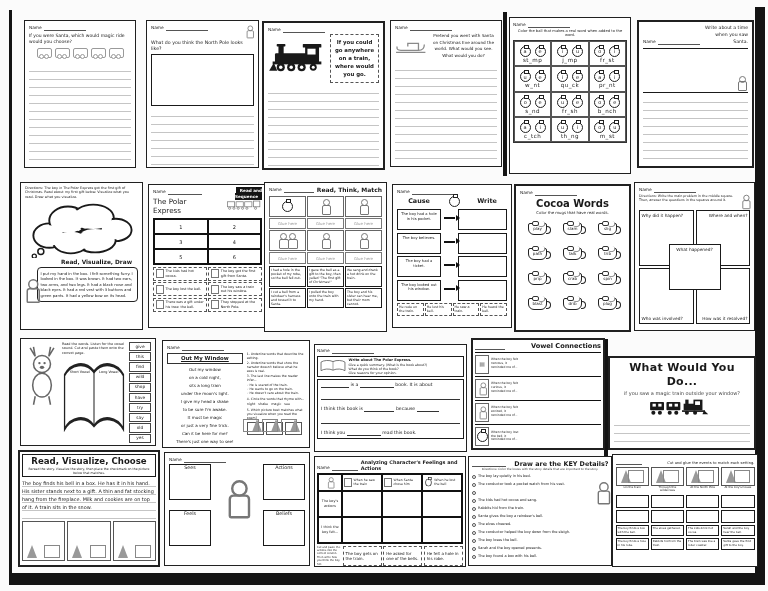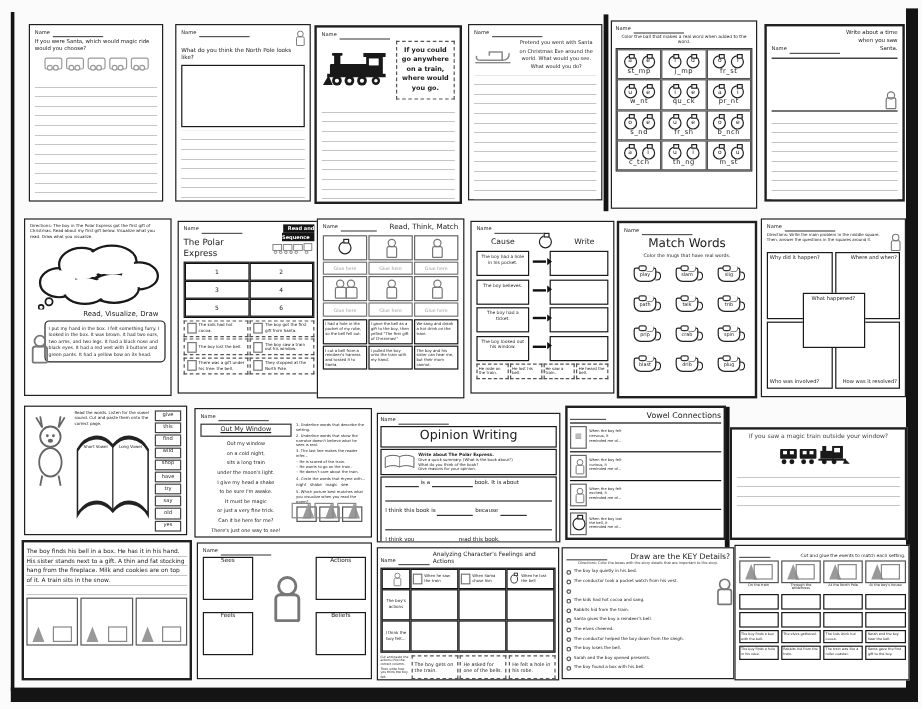--- a/index.html
+++ b/index.html
@@ -6,21 +6,21 @@
   html,body{width:768px;height:591px}
   body{position:relative;background:#fbfbfb;font-family:"DejaVu Sans",sans-serif;color:#1a1a1a;overflow:hidden}
   .fL,.fR,.fB,.dv{position:absolute;background:#141414}
   .fL{left:9px;top:10px;width:3px;height:566px}
   .fR{left:755px;top:7px;width:10px;height:578px}
   .fB{left:9px;top:573px;width:748px;height:12px}
   .s{position:absolute;background:#fff;border:1.5px solid #202020;padding:3px 4px;overflow:hidden;font-size:4.4px;line-height:1.3}
   .b2{border-width:2.5px}
   .nm{display:flex;align-items:flex-end;gap:2px;font-size:4.3px;color:#222;height:7px;margin-bottom:1px}
   .nm .ln{border-bottom:0.7px solid #555;height:5px;flex:0 0 42px}
-  .c{text-align:center}.r{text-align:right}.bold{font-weight:normal}
+  .c{text-align:center}.r{text-align:right}.bold{font-weight:bold}
   .rl{background-image:repeating-linear-gradient(to bottom,transparent 0 7.2px,#c5c5c5 7.2px 8px)}
   .box{border:1.1px solid #1a1a1a;background:#fff}
   .dash{border:0.8px dashed #555;background:#fff}
   .pic{border:0.8px solid #666;display:flex;align-items:center;justify-content:center;background:#fff}
   .fig{display:inline-block;width:9px;height:15px;position:relative}
   .fig::before{content:"";position:absolute;left:1.8px;top:0;width:5px;height:5px;border:0.8px solid #777;border-radius:50%}
   .fig::after{content:"";position:absolute;left:0.5px;top:5.8px;width:7.6px;height:8px;border:0.8px solid #777;border-radius:2px 2px 1px 1px}
   .ball{width:11px;height:11px;border:0.9px solid #222;border-radius:50%;display:flex;align-items:center;justify-content:center;font-size:5px;position:relative;background:#fff;margin-top:3px}
   .ball::before{content:"";position:absolute;top:-2.6px;left:3.4px;width:3px;height:2px;border:0.7px solid #222;background:#fff}
   .mug{width:19px;height:12px;border:1px solid #222;border-radius:2px 2px 6px 6px;display:flex;align-items:center;justify-content:center;font-size:4.1px;position:relative;margin:4px auto 0}
@@ -410,21 +410,21 @@
       <div class="dash" style="font-size:3.3px;padding:1px">He saw a train.</div>
       <div class="dash" style="font-size:3.3px;padding:1px">He heard the bell.</div>
     </div>
   </div>
 
   <div class="s b2" style="left:514px;top:184px;width:117px;height:148px">
     <div class="nm">
         <span>Name</span>
         <span class="ln"></span>
       </div>
-    <div class="c bold" style="font-size:10px;margin-top:1px">Match Words</div>
+    <div class="c bold" style="font-size:10px;margin-top:1px">Cocoa Words</div>
     <div class="c" style="font-size:3.9px">Color the mugs that have real words.</div>
     <div style="display:grid;grid-template-columns:repeat(3,1fr);row-gap:9px;margin-top:4px">
       <div class="mug">play</div>
       <div class="mug">slam</div>
       <div class="mug">slig</div>
       <div class="mug">path</div>
       <div class="mug">talk</div>
       <div class="mug">trib</div>
       <div class="mug">prip</div>
       <div class="mug">crab</div>
@@ -532,21 +532,20 @@
         </div>
       </div>
     </div>
   </div>
 
   <div class="s" style="left:314px;top:344px;width:153px;height:108px;border-width:1px;padding:2px">
     <div class="nm">
         <span>Name</span>
         <span class="ln"></span>
       </div>
-    <div class="c bold box" style="font-size:10.5px;border-width:1.8px;padding:1px 0">Opinion Writing</div>
     <div class="box" style="border-width:1.4px;margin-top:1.5px;display:flex;gap:3px;padding:1.5px">
       <svg width="26" height="16" viewBox="0 0 100 52">
           <path d="M50 9 C36 2 14 4 4 11 L4 44 C14 37 36 35 50 42 C64 35 86 37 96 44 L96 11 C86 4 64 2 50 9 Z" fill="#fff" stroke="#555" stroke-width="3"></path>
           <line x1="50" y1="9" x2="50" y2="42" stroke="#555" stroke-width="2"></line>
         </svg>
       <div style="flex:1">
         <div style="font-size:3.6px;font-weight:bold">Write about The Polar Express.</div>
         <div class="tinytxt" style="font-size:3.2px">Give a quick summary. (What is the book about?)</div>
         <div class="tinytxt" style="font-size:3.2px">What do you think of the book?</div>
         <div class="tinytxt" style="font-size:3.2px">Give reasons for your opinion.</div>
@@ -588,20 +587,21 @@
       </div>
     <div style="display:flex;height:24px;align-items:center;gap:2px">
         <div class="pic" style="width:14px;height:19px">
           <span class="ball" style="margin-top:0"></span>
         </div>
         <div class="tinytxt" style="width:30px;font-size:3px">When the boy lost the bell, it reminded me of...</div>
       </div>
   </div>
 
   <div class="s b2" style="left:608px;top:356px;width:148px;height:94px">
+    <div class="c bold" style="font-size:11px;letter-spacing:0.3px">What Would You Do...</div>
     <div class="c" style="font-size:5px;color:#444">if you saw a magic train outside your window?</div>
     <svg width="66" height="18" viewBox="0 0 160 44" style="display:block;margin:2px auto">
         <g fill="#191919">
           <rect x="2" y="10" width="34" height="20" rx="2"></rect>
           <rect x="42" y="10" width="34" height="20" rx="2"></rect>
           <rect x="108" y="4" width="22" height="26"></rect>
           <rect x="84" y="14" width="28" height="16"></rect>
           <rect x="88" y="4" width="8" height="12"></rect>
           <rect x="80" y="30" width="56" height="4"></rect>
           <circle cx="10" cy="36" r="5"></circle>
@@ -617,20 +617,24 @@
           <rect x="22" y="14" width="8" height="7"></rect>
           <rect x="48" y="14" width="8" height="7"></rect>
           <rect x="62" y="14" width="8" height="7"></rect>
           <rect x="112" y="8" width="12" height="9"></rect>
         </g>
       </svg>
     <div class="rl" style="height:38px"></div>
   </div>
 
   <div class="s" style="left:18px;top:450px;width:142px;height:117px;border-width:2px;padding:2px">
+    <div class="box c" style="border-width:1.4px;padding:1px">
+      <div class="bold" style="font-size:8.6px">Read, Visualize, Choose</div>
+      <div style="font-size:3.1px">Reread the story. Visualize the story, then place the checkmark on the picture below that matches.</div>
+    </div>
     <div class="rl" style="font-size:4.9px;line-height:8px;margin-top:2px;height:40px;overflow:hidden">The boy finds his bell in a box. He has it in his hand. His sister stands next to a gift. A thin and fat stocking hang from the fireplace. Milk and cookies are on top of it. A train sits in the snow.</div>
     <div style="display:flex;gap:2px;margin-top:2px">
       <div class="scene" style="flex:1;height:40px"></div>
       <div class="scene" style="flex:1;height:40px"></div>
       <div class="scene" style="flex:1;height:40px"></div>
     </div>
   </div>
 
   <div class="s" style="left:164px;top:452px;width:146px;height:114px;border-width:1px">
     <div class="nm">

